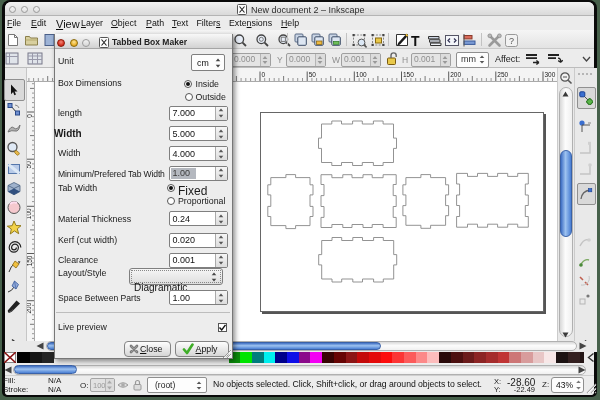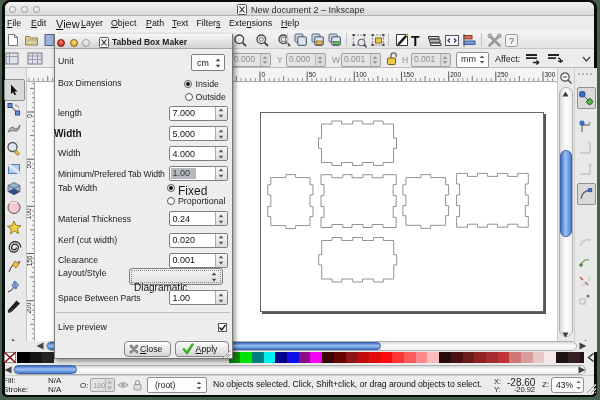--- a/index.html
+++ b/index.html
@@ -575,21 +575,21 @@
 <div style="left:147px;top:377px;width:60px;height:16px;background:#fdfdfd;border:1px solid #8f8f8f;border-radius:2px;"></div>
 <div style="left:155px;top:380px;font-size:8.5px;color:#222;font-weight:normal;white-space:nowrap;">(root)</div>
 <svg style="left:195px;top:380.5px" width="8" height="9" viewBox="0 0 8 9">
     <path d="M4 0.5 L6.3 3 H1.7 z" fill="#555"></path>
     <path d="M4 8.5 L1.7 6 h4.6 z" fill="#555"></path>
   </svg>
 <div style="left:213px;top:379.2px;font-size:8.7px;color:#111;font-weight:normal;white-space:nowrap;letter-spacing:-0.05px;">No objects selected. Click, Shift+click, or drag around objects to select.</div>
 <div style="left:494px;top:376.5px;font-size:7.5px;color:#222;font-weight:normal;white-space:nowrap;">X:</div>
 <div style="left:494px;top:385px;font-size:7.5px;color:#222;font-weight:normal;white-space:nowrap;">Y:</div>
 <div style="left:507px;top:376.5px;font-size:10px;color:#222;font-weight:normal;white-space:nowrap;width:28px;text-align:right;">-28.60</div>
-<div style="left:507px;top:385px;font-size:7.5px;color:#222;font-weight:normal;white-space:nowrap;width:28px;text-align:right;">-20.92</div>
+<div style="left:507px;top:385px;font-size:7.5px;color:#222;font-weight:normal;white-space:nowrap;width:28px;text-align:right;">-22.49</div>
 <div style="left:542px;top:380px;font-size:8px;color:#222;font-weight:normal;white-space:nowrap;">Z:</div>
 <div style="left:551px;top:377px;width:33px;height:16px;background:#fdfdfd;border:1px solid #8f8f8f;border-radius:3px;"></div>
 <div style="left:556px;top:380px;font-size:8.5px;color:#111;font-weight:normal;white-space:nowrap;">43%</div>
 <svg style="left:575px;top:380px" width="7" height="10" viewBox="0 0 7 10">
     <path d="M3.5 0.5 L5.8 3 H1.2 z" fill="#777"></path>
     <path d="M3.5 9.5 L1.2 7 h4.6 z" fill="#777"></path>
   </svg>
 <svg style="left:585px;top:382px" width="12" height="12" viewBox="0 0 12 12">
     <path d="M11 2 L2 11 M11 6 L6 11 M11 10 L10 11" stroke="#aaa" stroke-width="1.2"></path>
     <path d="M11 3 L3 11 M11 7 L7 11" stroke="#fff" stroke-width="0.8"></path>

